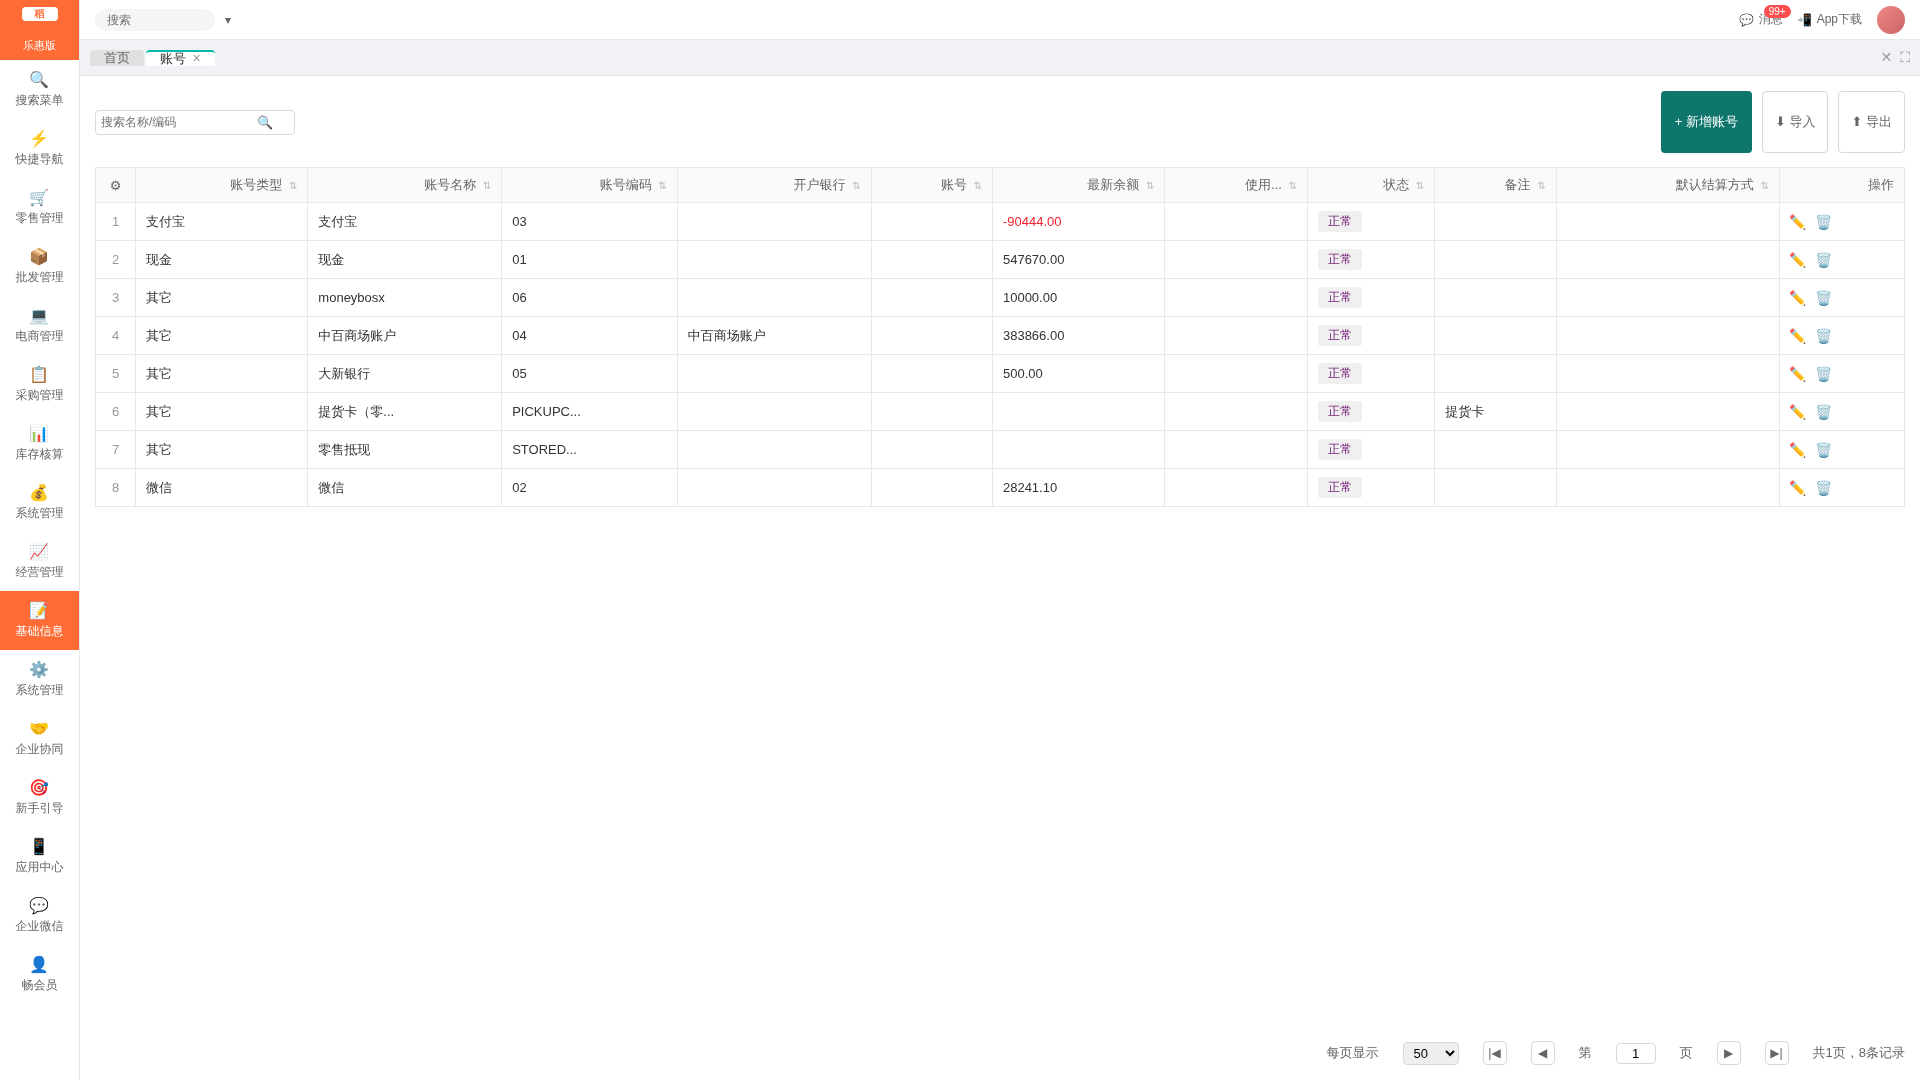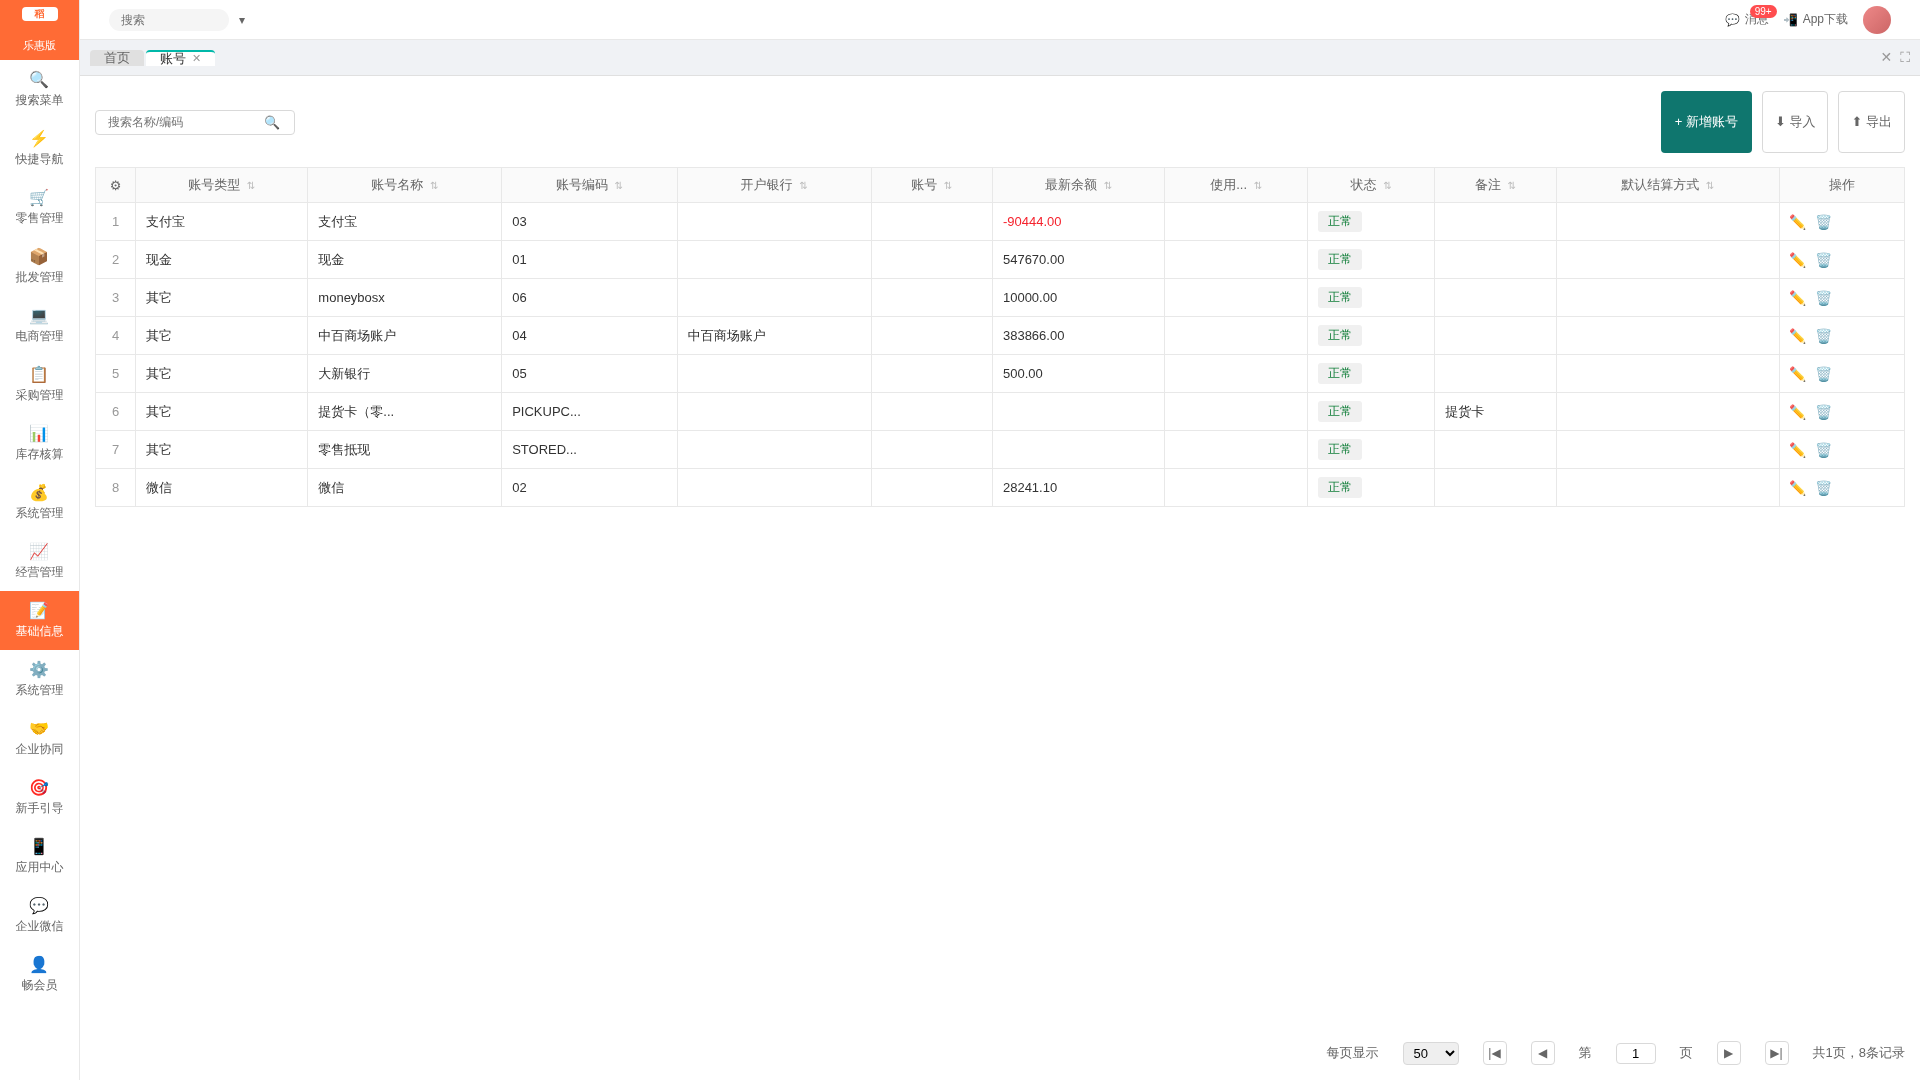--- a/index.html
+++ b/index.html
@@ -65,21 +65,21 @@
       overflow: hidden;
     }
 
     
     .topbar {
       height: 40px;
       background: #fff;
       display: flex;
       align-items: center;
       justify-content: space-between;
-      padding: 0 29px;
+      padding: 0 15px;
       border-bottom: 1px solid #e8e8e8;
     }
     .topbar-left {
       display: flex;
       align-items: center;
       gap: 10px;
     }
     .topbar-search {
       background: #f5f5f5;
       border: none;
@@ -192,21 +192,21 @@
       display: flex;
       align-items: center;
       justify-content: space-between;
       margin-bottom: 14px;
     }
     .search-box {
       display: flex;
       align-items: center;
       border: 1px solid #d9d9d9;
       border-radius: 4px;
-      padding: 4px 12px;
+      padding: 4px 5px;
       width: 200px;
       gap: 6px;
     }
     .search-box input {
       border: none;
       outline: none;
       font-size: 12px;
       color: #999;
       width: 150px;
     }
@@ -242,21 +242,21 @@
     
     .data-table {
       width: 100%;
       border-collapse: collapse;
       font-size: 13px;
     }
     .data-table th {
       background: #fafafa;
       border: 1px solid #e8e8e8;
       padding: 8px 10px;
-      text-align: center;
+      text-align: right;
       color: #666;
       font-weight: normal;
       white-space: nowrap;
     }
     .data-table th .sort-icon {
       color: #bbb;
       font-size: 10px;
       margin-left: 3px;
     }
     .data-table td {
@@ -267,21 +267,21 @@
     }
     .data-table .row-num {
       color: #999;
       text-align: center;
     }
     .status-badge {
       display: inline-block;
       padding: 2px 10px;
       border-radius: 3px;
       background: #f0f0f0;
-      color: #15803d;
+      color: #701a75;
       font-size: 12px;
     }
     .action-btns {
       display: flex;
       gap: 8px;
     }
     .action-btn {
       cursor: pointer;
       color: #999;
       font-size: 14px;

